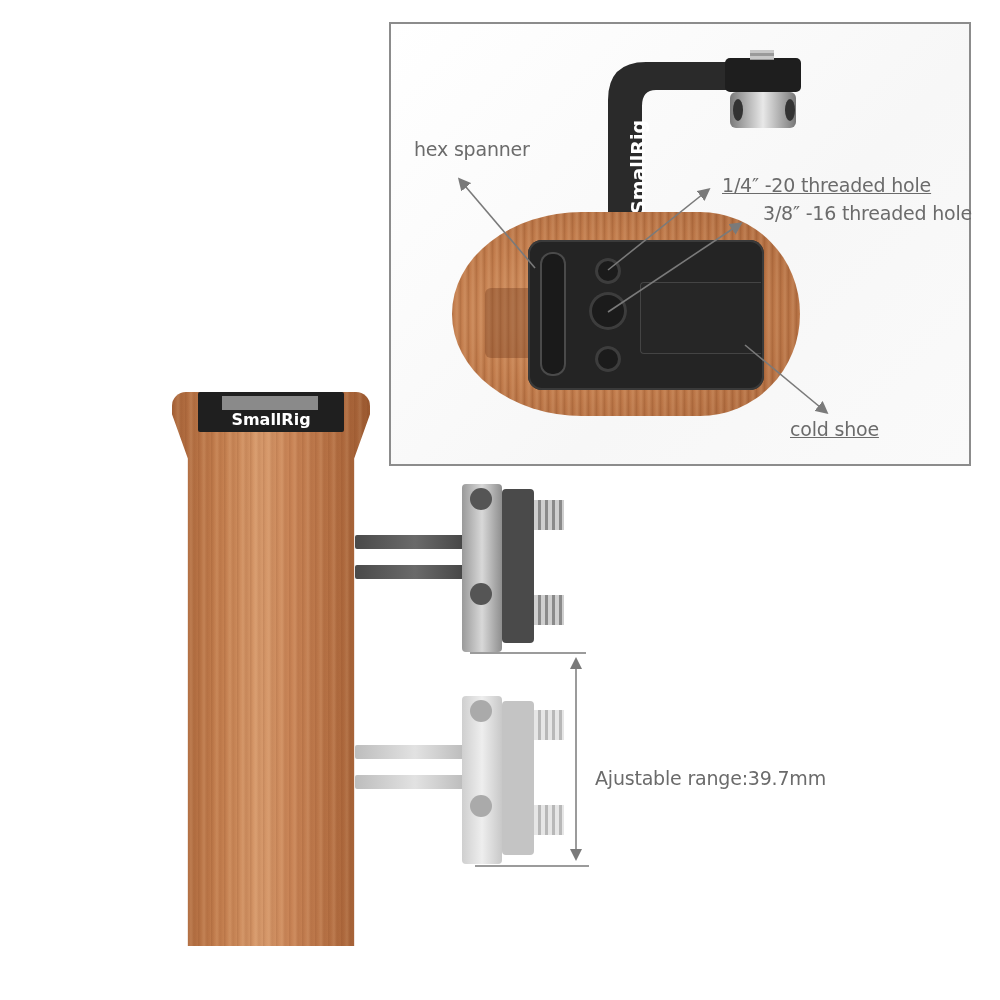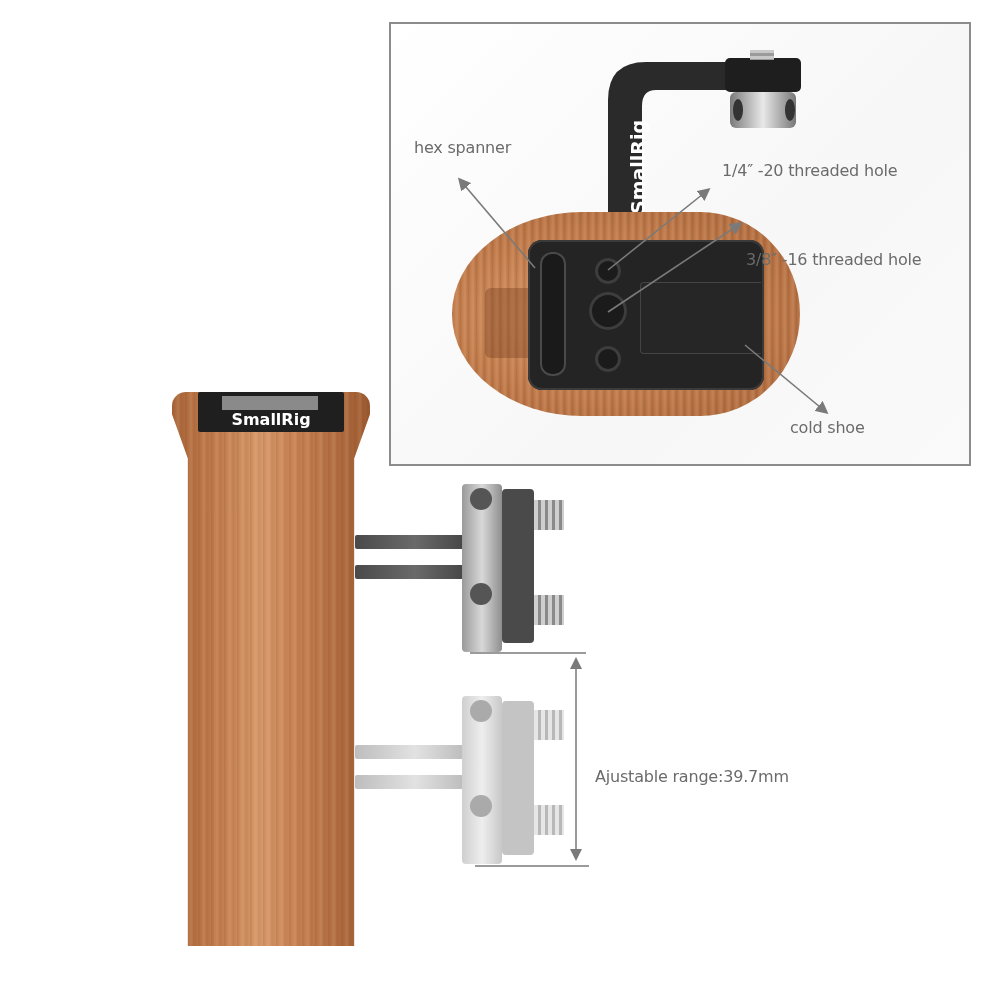--- a/index.html
+++ b/index.html
@@ -1,18 +1,18 @@
 <!DOCTYPE html>
 <html><head>
 <meta charset="utf-8">
 <style>
   html, body { margin: 0; padding: 0; }
   body { width: 1000px; height: 1000px; background: #ffffff; position: relative; overflow: hidden; font-family: "DejaVu Sans", "Liberation Sans", sans-serif; }
   .abs { position: absolute; }
-  .label { position: absolute; color: #6b6b6b; font-size: 16px; white-space: nowrap; letter-spacing: -0.2px; }
+  .label { position: absolute; color: #6b6b6b; font-size: 19px; white-space: nowrap; letter-spacing: -0.2px; }
   #inset { position: absolute; left: 389px; top: 22px; width: 582px; height: 444px; border: 2px solid #8c8c8c; box-sizing: border-box; background: linear-gradient(135deg, #ffffff 0%, #f7f7f7 60%, #fafafa 100%); }
   .wood { background:
       repeating-linear-gradient(90deg, rgba(120,60,25,0.18) 0px, rgba(120,60,25,0) 3px, rgba(255,220,180,0.12) 6px, rgba(120,60,25,0.10) 9px, rgba(120,60,25,0) 13px),
       linear-gradient(90deg, #a9653a 0%, #c47f4f 25%, #d79a6c 45%, #c98456 60%, #b06b3f 85%, #9c5a31 100%); }
   .woodh { background:
       repeating-linear-gradient(90deg, rgba(110,55,20,0.22) 0px, rgba(110,55,20,0) 2px, rgba(255,220,180,0.15) 5px, rgba(110,55,20,0.12) 8px),
       radial-gradient(ellipse at 40% 50%, #d8996a 0%, #c27c4c 50%, #a9653a 100%); }
   .metal-dark { background: linear-gradient(90deg, #4a4a4a, #6a6a6a 50%, #3e3e3e); }
   .metal-light { background: linear-gradient(90deg, #bdbdbd, #e2e2e2 50%, #b4b4b4); }
 </style>
@@ -45,23 +45,23 @@
 <div class="abs" style="left:485px;top:288px;width:60px;height:70px;background:rgba(110,55,25,0.35);border-radius:6px;"></div>
 
 <div class="abs" style="left:528px;top:240px;width:236px;height:150px;background:#242424;border-radius:14px;box-shadow:inset 0 0 0 2px #3a3a3a;"></div>
 <div class="abs" style="left:540px;top:252px;width:26px;height:124px;background:#1a1a1a;border-radius:12px;box-shadow:inset 0 0 0 2px #4a4a4a;"></div>
 <div class="abs" style="left:595px;top:258px;width:26px;height:26px;border-radius:50%;background:#1b1b1b;box-shadow:inset 0 0 0 3px #3d3d3d;"></div>
 <div class="abs" style="left:589px;top:292px;width:38px;height:38px;border-radius:50%;background:#1b1b1b;box-shadow:inset 0 0 0 3px #3d3d3d;"></div>
 <div class="abs" style="left:595px;top:346px;width:26px;height:26px;border-radius:50%;background:#1b1b1b;box-shadow:inset 0 0 0 3px #3d3d3d;"></div>
 <div class="abs" style="left:640px;top:282px;width:120px;height:70px;border:1px solid #444;border-right:none;border-radius:4px 0 0 4px;background:#262626;"></div>
 
 <div class="label" style="left:414px;top:138px;">hex spanner</div>
-<div class="label" style="left:722px;top:161px;">1/4″  -20 threaded hole</div>
-<div class="label" style="left:746px;top:202px;margin-top:48px;">3/8″  -16 threaded hole</div>
-<div class="label" style="left:790px;top:418px;">cold shoe</div>
+<div class="label" style="left:722px;top:174px;text-decoration:underline;">1/4″  -20 threaded hole</div>
+<div class="label" style="left:763px;top:202px;">3/8″  -16 threaded hole</div>
+<div class="label" style="left:790px;top:418px;text-decoration:underline;">cold shoe</div>
 
 <svg class="abs" style="left:0;top:0" width="1000" height="1000">
   <defs>
     <marker id="ah" markerWidth="8" markerHeight="8" refX="6" refY="4" orient="auto">
       <path d="M0,0 L8,4 L0,8 Z" fill="#7a7a7a"></path>
     </marker>
   </defs>
   <line x1="535" y1="268" x2="460" y2="180" stroke="#7a7a7a" stroke-width="1.6" marker-end="url(#ah)"></line>
   <line x1="608" y1="270" x2="708" y2="190" stroke="#7a7a7a" stroke-width="1.6" marker-end="url(#ah)"></line>
   <line x1="608" y1="312" x2="740" y2="224" stroke="#7a7a7a" stroke-width="1.6" marker-end="url(#ah)"></line>

